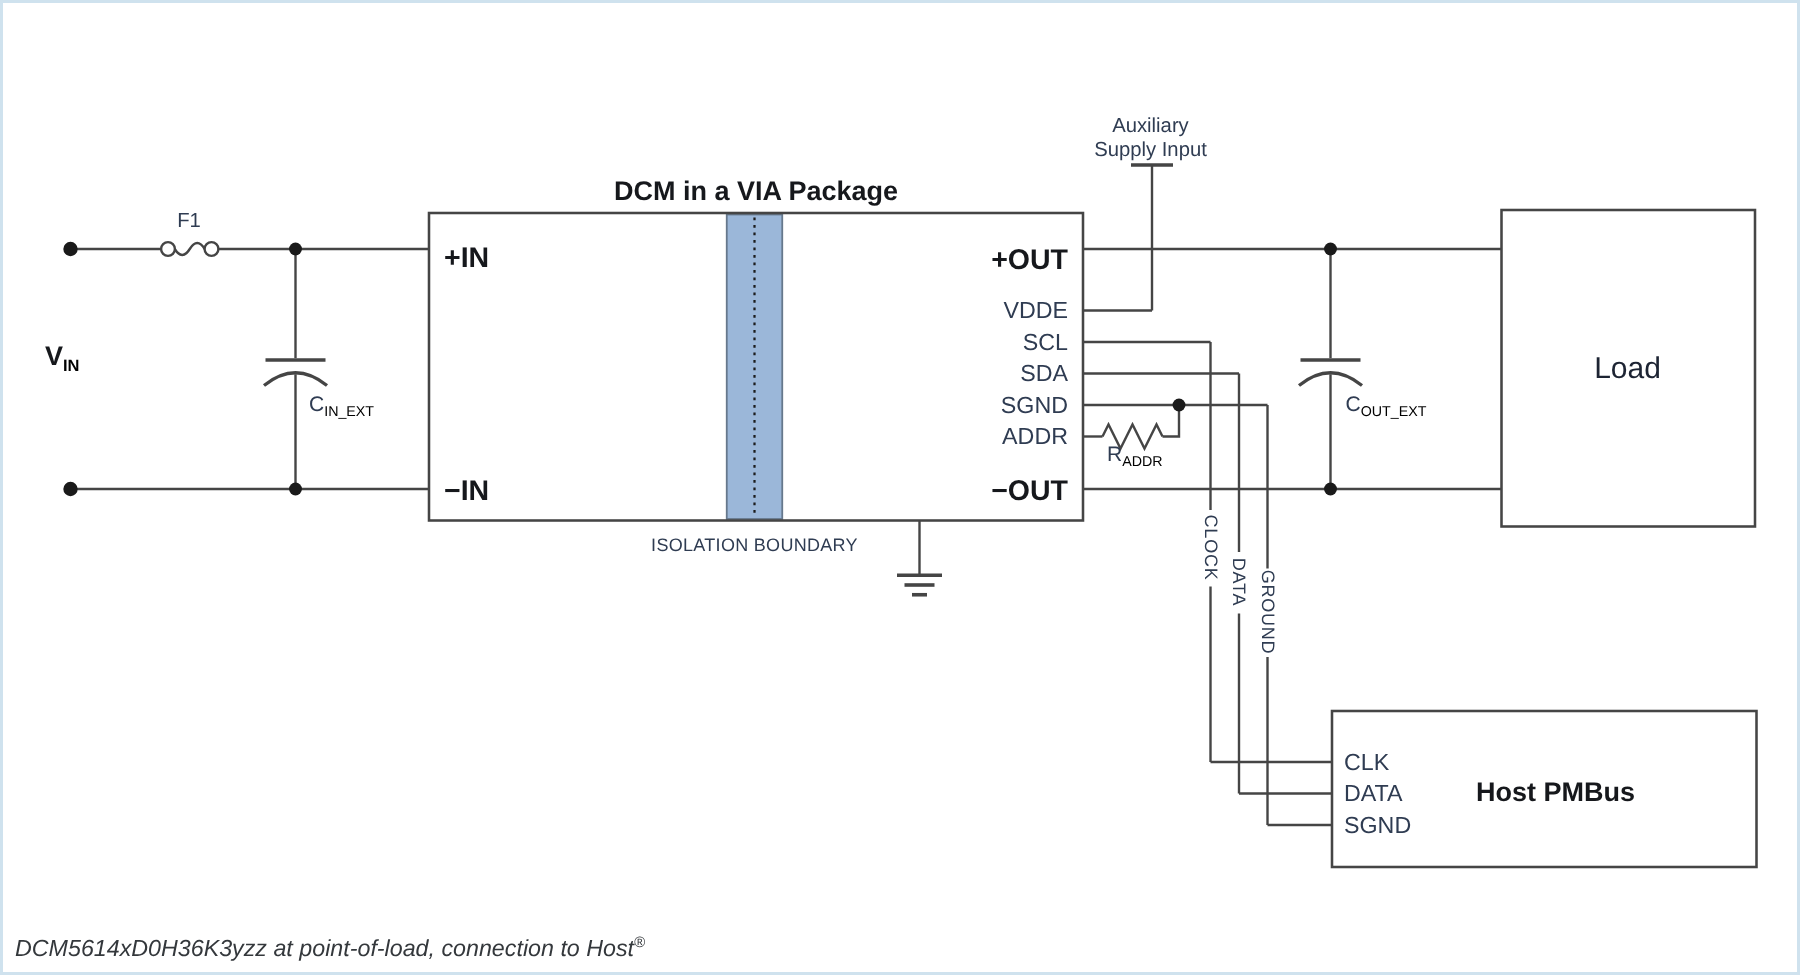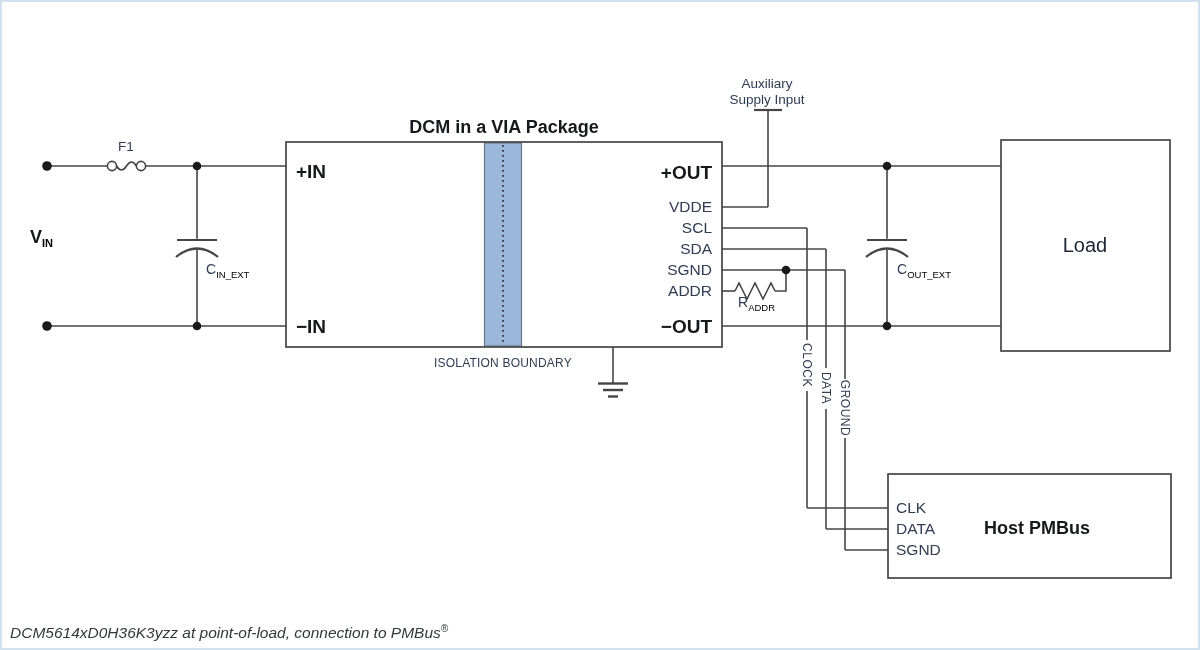--- a/index.html
+++ b/index.html
@@ -138,14 +138,14 @@
   <text x="1083" y="250" text-anchor="middle" class="t-load">Load</text>
 
   <rect x="886" y="472" width="283" height="104" class="box"></rect>
   <text x="894" y="511" class="t-pin">CLK</text>
   <text x="894" y="532" class="t-pin">DATA</text>
   <text x="894" y="553" class="t-pin">SGND</text>
   <text x="1035" y="532" text-anchor="middle" class="t-host">Host PMBus</text>
 
 </svg>
 
-<div id="caption"><span>DCM5614xD0H36K3yzz at point-of-load, connection to PMBus</span><sup>®</sup></div>
+<div id="caption"><span>DCM5614xD0H36K3yzz at point-of-load, connection to Host</span><sup>®</sup></div>
 </div>
 
 </body></html>

